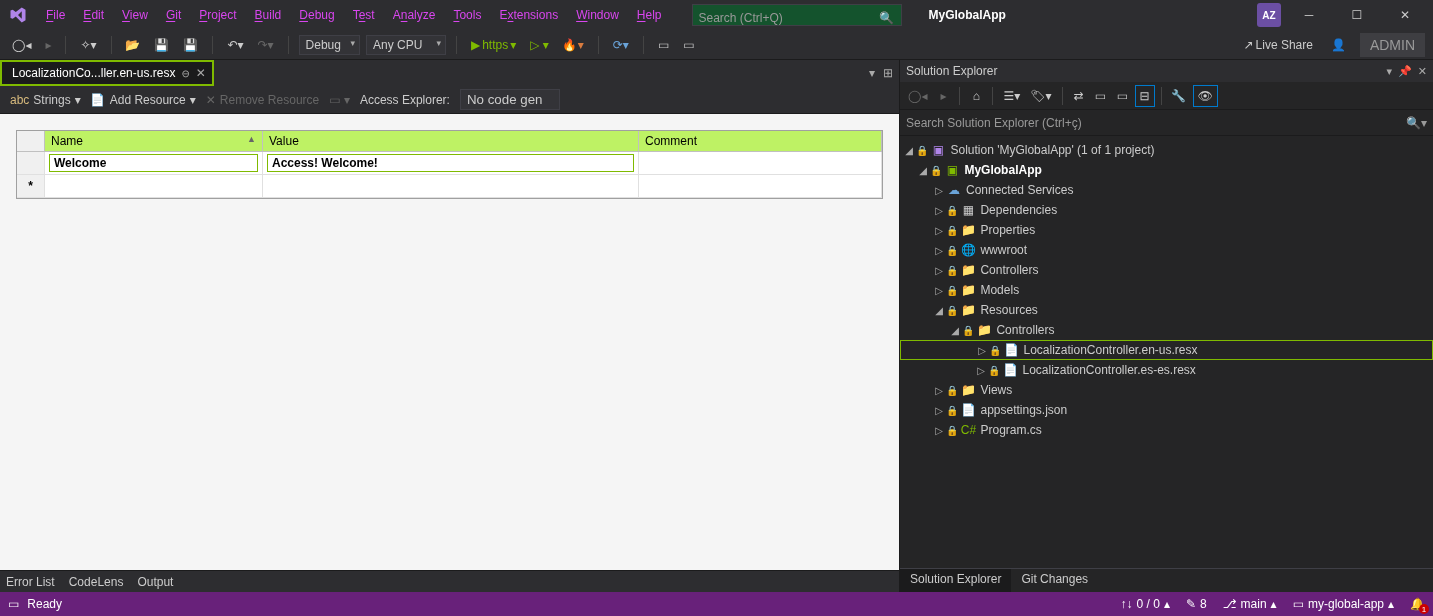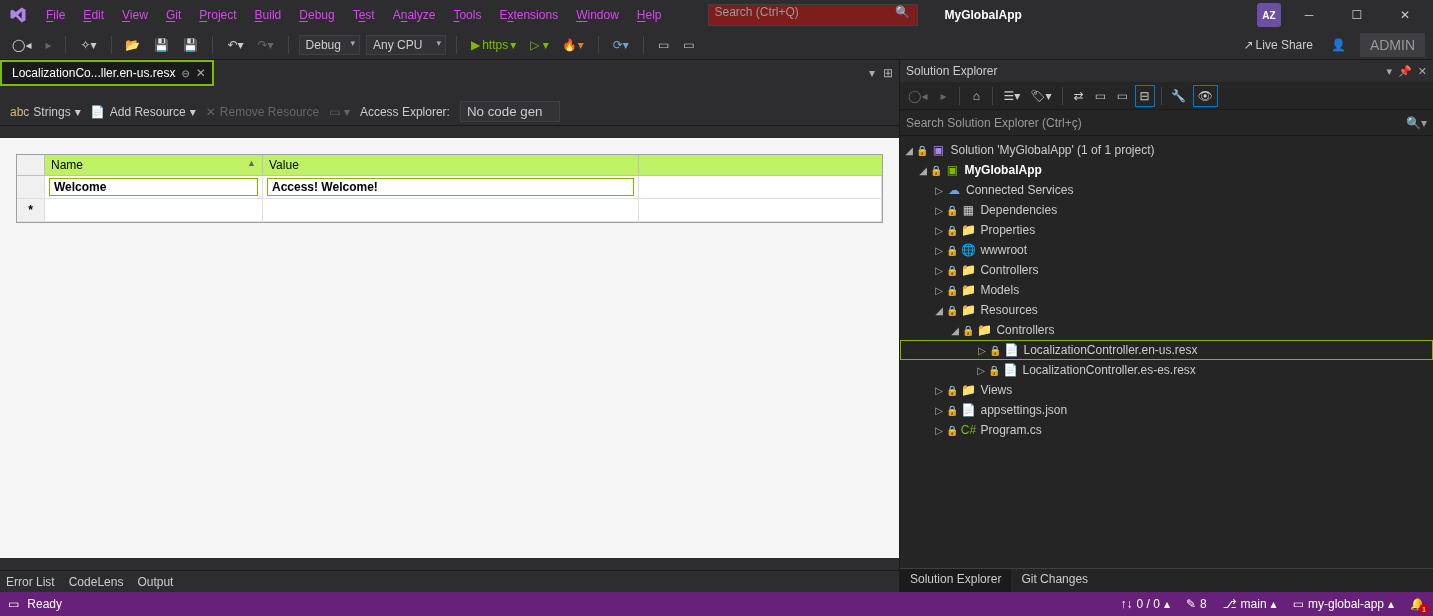--- a/index.html
+++ b/index.html
@@ -1,38 +1,38 @@
 <!DOCTYPE html>
 <html><head>
 <meta charset="utf-8">
 <style>
 * { margin: 0; padding: 0; box-sizing: border-box; font-family: "Segoe UI", Arial, sans-serif; }
 body { background: #2d2d30; color: #ccc; font-size: 12px; width: 1433px; height: 616px; overflow: hidden; display: flex; flex-direction: column; }
 .menubar { height: 30px; background: #2d2d30; display: flex; align-items: center; padding: 0 8px; gap: 2px; }
 .vs-logo { width: 20px; height: 20px; margin-right: 8px; display:flex; align-items:center; justify-content:center; color:#b084e9; }
 .menu-item { padding: 4px 8px; color: #d946ef; cursor: pointer; }
 .menu-item u { text-decoration: underline; text-underline-offset: 2px; }
-.search-box { margin-left: 36px; background: #7f1d1d; border: 1px solid #3f3f46; height: 22px; width: 210px; display: flex; align-items: flex-start; padding: 0 6px 0 6px; color: #999; justify-content: space-between; }
+.search-box { margin-left: 20px; background: #14532d; border: 1px solid #3f3f46; height: 22px; width: 210px; display: flex; align-items: flex-end; padding: 0 6px 0 6px; color: #999; justify-content: space-between; }
 .app-name { margin-left: 25px; color: #fff; font-weight: 600; }
 .title-right { margin-left: auto; display: flex; align-items: center; gap: 8px; }
 .user-badge { background: #6b4fa3; color: #fff; width: 24px; height: 24px; border-radius: 3px; display: flex; align-items: center; justify-content: center; font-size: 10px; font-weight: 600; }
 .win-btn { width: 40px; height: 28px; display: flex; align-items: center; justify-content: center; color: #ccc; cursor: pointer; }
 
 .toolbar { height: 30px; background: #2d2d30; display: flex; align-items: center; padding: 0 8px; gap: 6px; border-bottom: 1px solid #1b1b1c; }
 .tb-btn { padding: 2px 4px; color: #ccc; cursor: pointer; display:flex; align-items:center; gap:2px; }
 .tb-sep { width: 1px; height: 18px; background: #444; margin: 0 4px; }
 .tb-dropdown { background: #333337; border: 1px solid #3f3f46; padding: 2px 18px 2px 6px; color: #ccc; position: relative; min-width: 60px; }
 .tb-dropdown::after { content: "▾"; position: absolute; right: 4px; font-size: 9px; color:#aaa; }
 .play-green { color: #7fba00; }
 .tb-right { margin-left: auto; display:flex; align-items:center; gap: 10px; }
 .admin-btn { background: #3e3e42; padding: 4px 10px; color: #999; font-size: 14px; }
 
 .content-row { flex: 1; display: flex; min-height: 0; }
 
-.editor-pane { flex: 1; display: flex; flex-direction: column; min-width: 0; background:#2d2d30;gap:12px; }
+.editor-pane { flex: 1; display: flex; flex-direction: column; min-width: 0; background:#2d2d30; }
 .tabs-row { height: 26px; display: flex; align-items: stretch; background: #2d2d30; position:relative; }
 .tab { background: #1b1b1c; color: #fff; padding: 0 6px 0 10px; display: flex; align-items: center; gap: 6px; font-size: 12px; border: 2px solid #7fba00; }
 .tab-pin { font-size: 10px; color:#aaa; cursor:pointer; }
 .tab-close { font-size: 12px; color: #aaa; cursor:pointer; }
 .tabs-right { margin-left:auto; display:flex; align-items:center; gap:8px; padding-right:6px; color:#aaa;}
 
 .resx-toolbar { height: 28px; background: #2d2d30; border-bottom: 1px solid #1b1b1c; display: flex; align-items: center; padding: 0 10px; gap: 10px; color: #ccc; }
 .resx-btn { display:flex; align-items:center; gap:4px; cursor:pointer; }
 .resx-btn.disabled { color: #666; }
 .resx-input { background: #333337; border: 1px solid #3f3f46; padding: 2px 6px; width: 100px; color:#ccc; }
@@ -164,20 +164,21 @@
       <span class="resx-btn disabled">▭ ▾</span>
       <span>Access Explorer:</span>
       <input class="resx-input" readonly="" value="No code gen" style="">
     </div>
     <div class="editor-body">
       <div class="grid">
         <div class="grid-head">
           <div class="cell rowhead"></div>
           <div class="cell col-name"><span>Name</span><span class="sort-ind">▲</span></div>
           <div class="cell col-value">Value</div>
+          <div class="cell col-comment">Comment</div>
         </div>
         <div class="grid-row">
           <div class="cell rowhead"></div>
           <div class="cell col-name">
               <div class="hl-cell-inner">Welcome</div>
             </div>
           <div class="cell col-value">
               <div class="hl-cell-inner">Access! Welcome!</div>
             </div>
           <div class="cell col-comment"></div>

